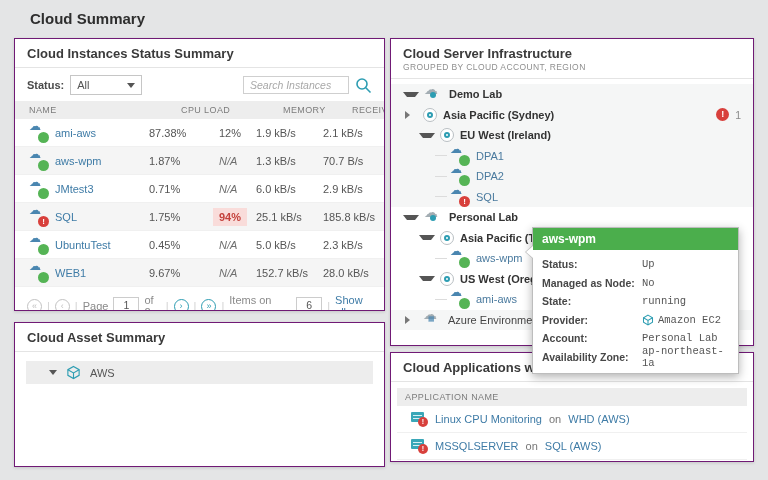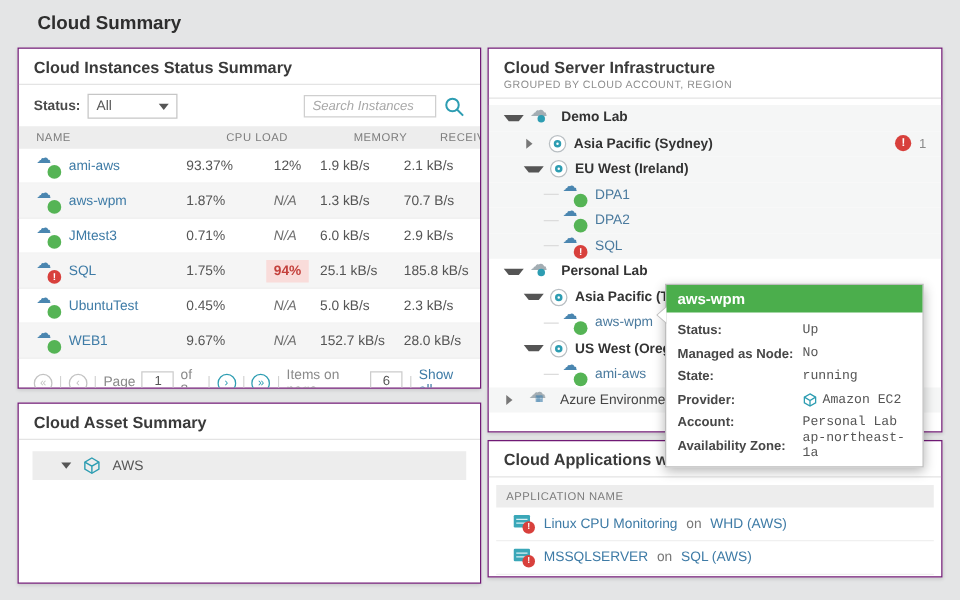--- a/index.html
+++ b/index.html
@@ -133,21 +133,21 @@
       </div>
     <div>
         <div class="trow">
           <div class="name-cell">
             <span class="inst-ic">
               <span class="inst-glyph">☁</span>
               <span class="dot dot-green"></span>
             </span>
             <a class="name-link">ami-aws</a>
           </div>
-          <div>93.37%</div>
+          <div>87.38%</div>
           <div>12%</div>
           <div>1.9 kB/s</div>
           <div>2.1 kB/s</div>
         </div>
         <div class="trow alt">
           <div class="name-cell">
             <span class="inst-ic">
               <span class="inst-glyph">☁</span>
               <span class="dot dot-green"></span>
             </span>
@@ -250,21 +250,21 @@
     <div class="subtitle">GROUPED BY CLOUD ACCOUNT, REGION</div>
     <div class="tree">
         <div class="tree-row band" style="padding-left: 12px;">
           <span class="tg tg-exp"></span>
           <span class="acct-ic">
             <span class="acct-cloud">☁</span>
             <span class="acct-pin"></span>
           </span>
           <span class="lbl bold">Demo Lab</span>
         </div>
-        <div class="tree-row band" style="padding-left: 28px;">
+        <div class="tree-row band" style="padding-left: 12px;">
           <span class="tg tg-col"></span>
           <span class="reg-ic">
             <span class="reg-pin"></span>
           </span>
           <span class="lbl bold">Asia Pacific (Sydney)</span>
           <span class="badge-wrap">
             <span class="badge">!</span>
             <span class="badge-count">1</span>
           </span>
         </div>

